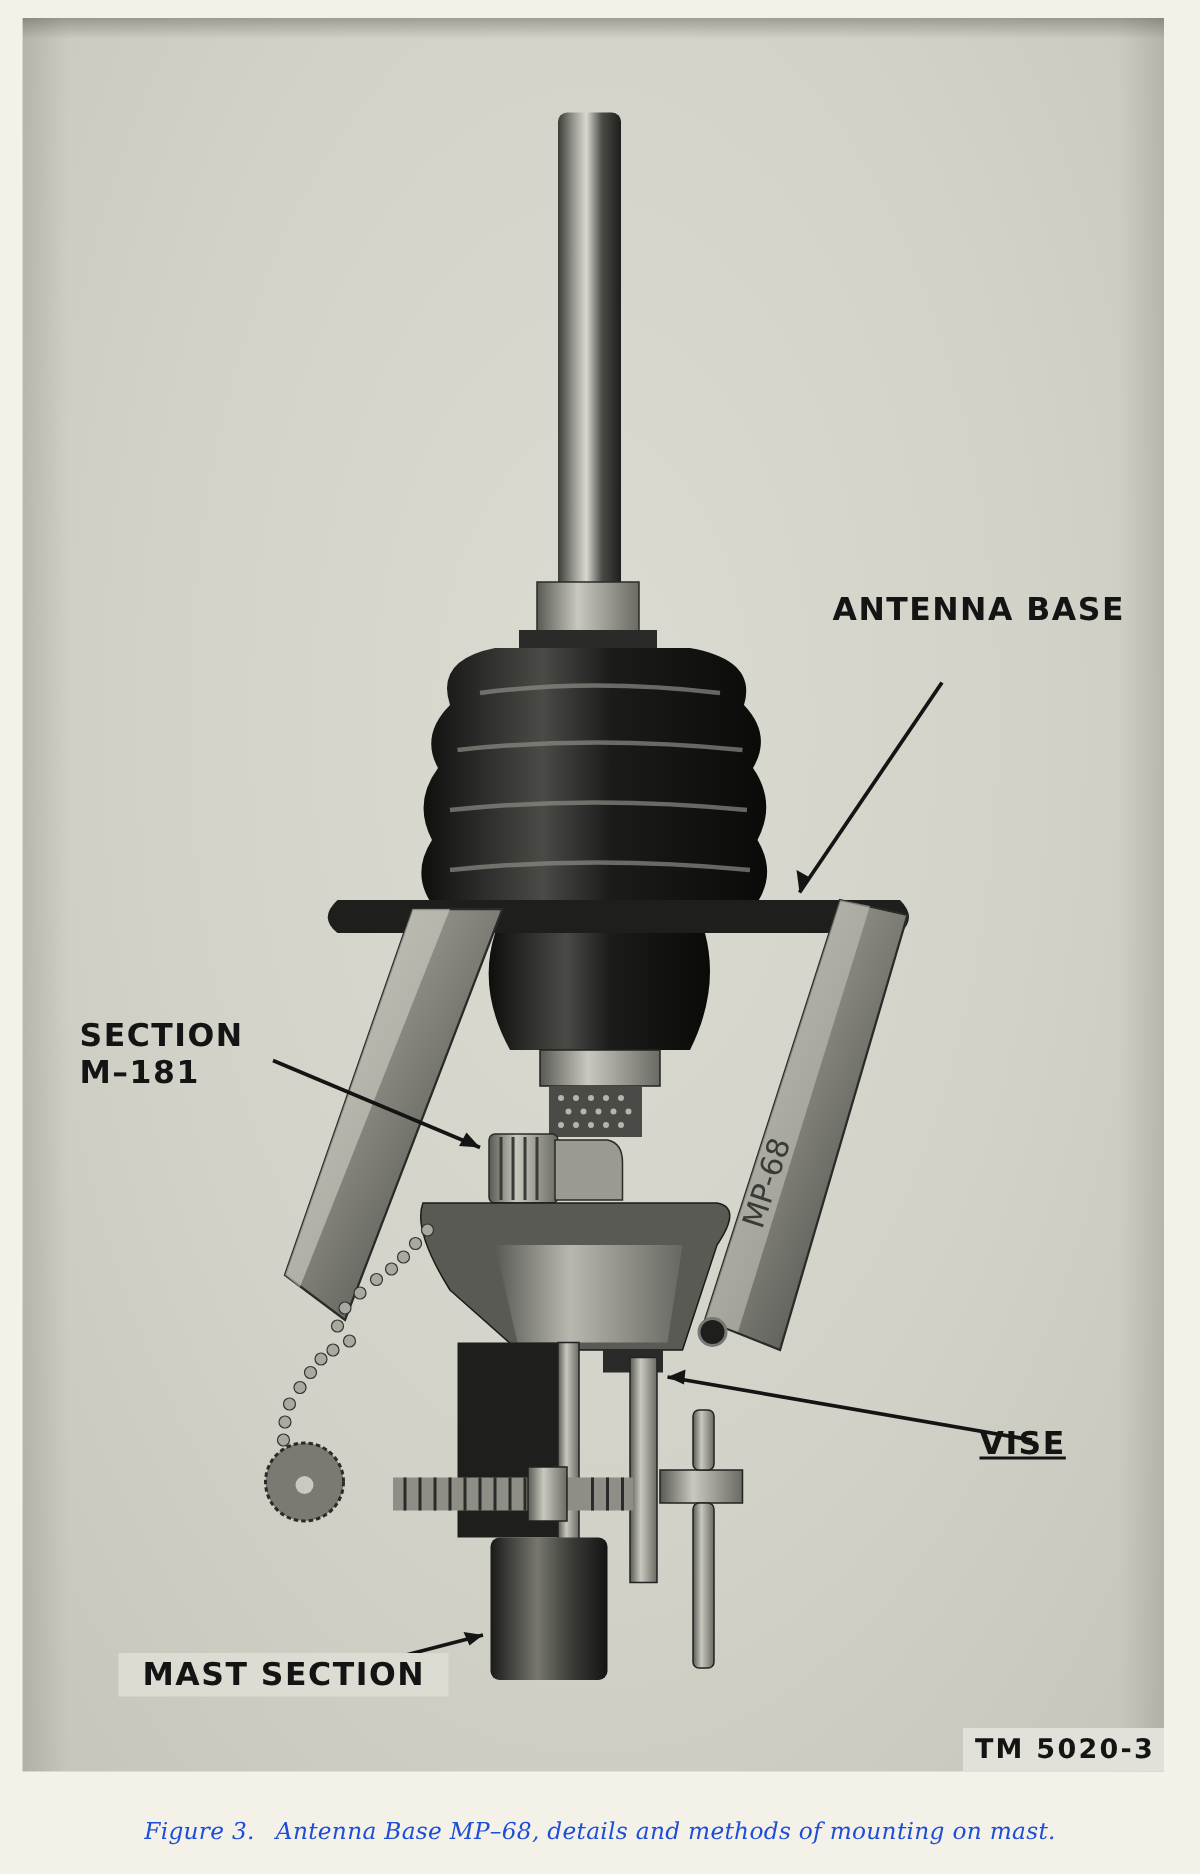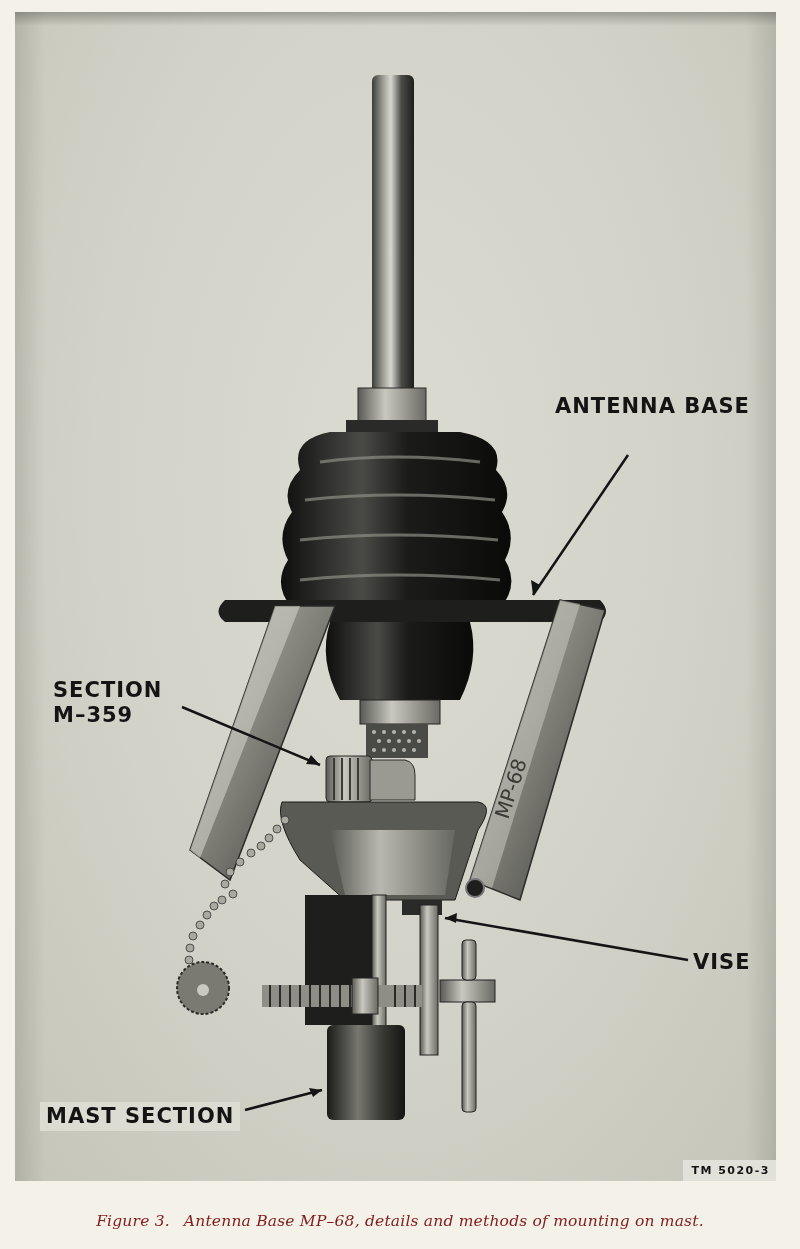--- a/index.html
+++ b/index.html
@@ -28,35 +28,35 @@
       position: absolute;
       font-family: "DejaVu Sans", sans-serif;
       font-weight: bold;
       color: #141414;
       letter-spacing: 1px;
       line-height: 25px;
       font-size: 21px;
     }
     .callout span { display: block; }
     .callout.center span { text-align: center; }
-    .callout.boxed { background: #dddcd3; padding: 2px 6px; }
+    .callout.boxed { background: #dddcd3; padding: 2px 16px; margin-left: 39px; }
     .tm-code {
       position: absolute; right: 0; bottom: 0;
       background: #e2e1d9;
       padding: 4px 6px 4px 8px;
-      font-weight: bold; font-size: 11px; letter-spacing: 1.5px;
+      font-weight: bold; font-size: 18px; letter-spacing: 1.5px;
       color: #141414;
     }
     .caption {
       position: absolute; left: 0; right: 0; top: 1212px;
       text-align: center;
       font-family: "DejaVu Serif", serif;
       font-style: italic;
       font-size: 15.5px;
-      color: #7f1d1d;
+      color: #1d4ed8;
       letter-spacing: 0.2px;
     }
     .caption .fig-num { margin-right: 14px; }
   </style>
 </head>
 <body>
 
 <div class="figure-frame">
 
   <svg class="illustration" width="761" height="1169" viewBox="15 12 761 1169" xmlns="http://www.w3.org/2000/svg">
@@ -216,24 +216,24 @@
       <polygon points="322,1090 309,1088 313,1097"></polygon>
     </g>
   </svg>
 
   <div class="callout center" style="left:540px; top:382px;">
     <span>ANTENNA BASE</span>
   </div>
 
   <div class="callout" style="left:38px; top:666px;">
     <span>SECTION</span>
-    <span>M–359</span>
-  </div>
-
-  <div class="callout" style="left:678px; top:938px;">
+    <span>M–181</span>
+  </div>
+
+  <div class="callout" style="left:638px; top:938px;text-decoration:underline;">
     <span>VISE</span>
   </div>
 
   <div class="callout boxed" style="left:25px; top:1090px;">
     <span>MAST SECTION</span>
   </div>
 
   <div class="tm-code">TM 5020-3</div>
 </div>
 

